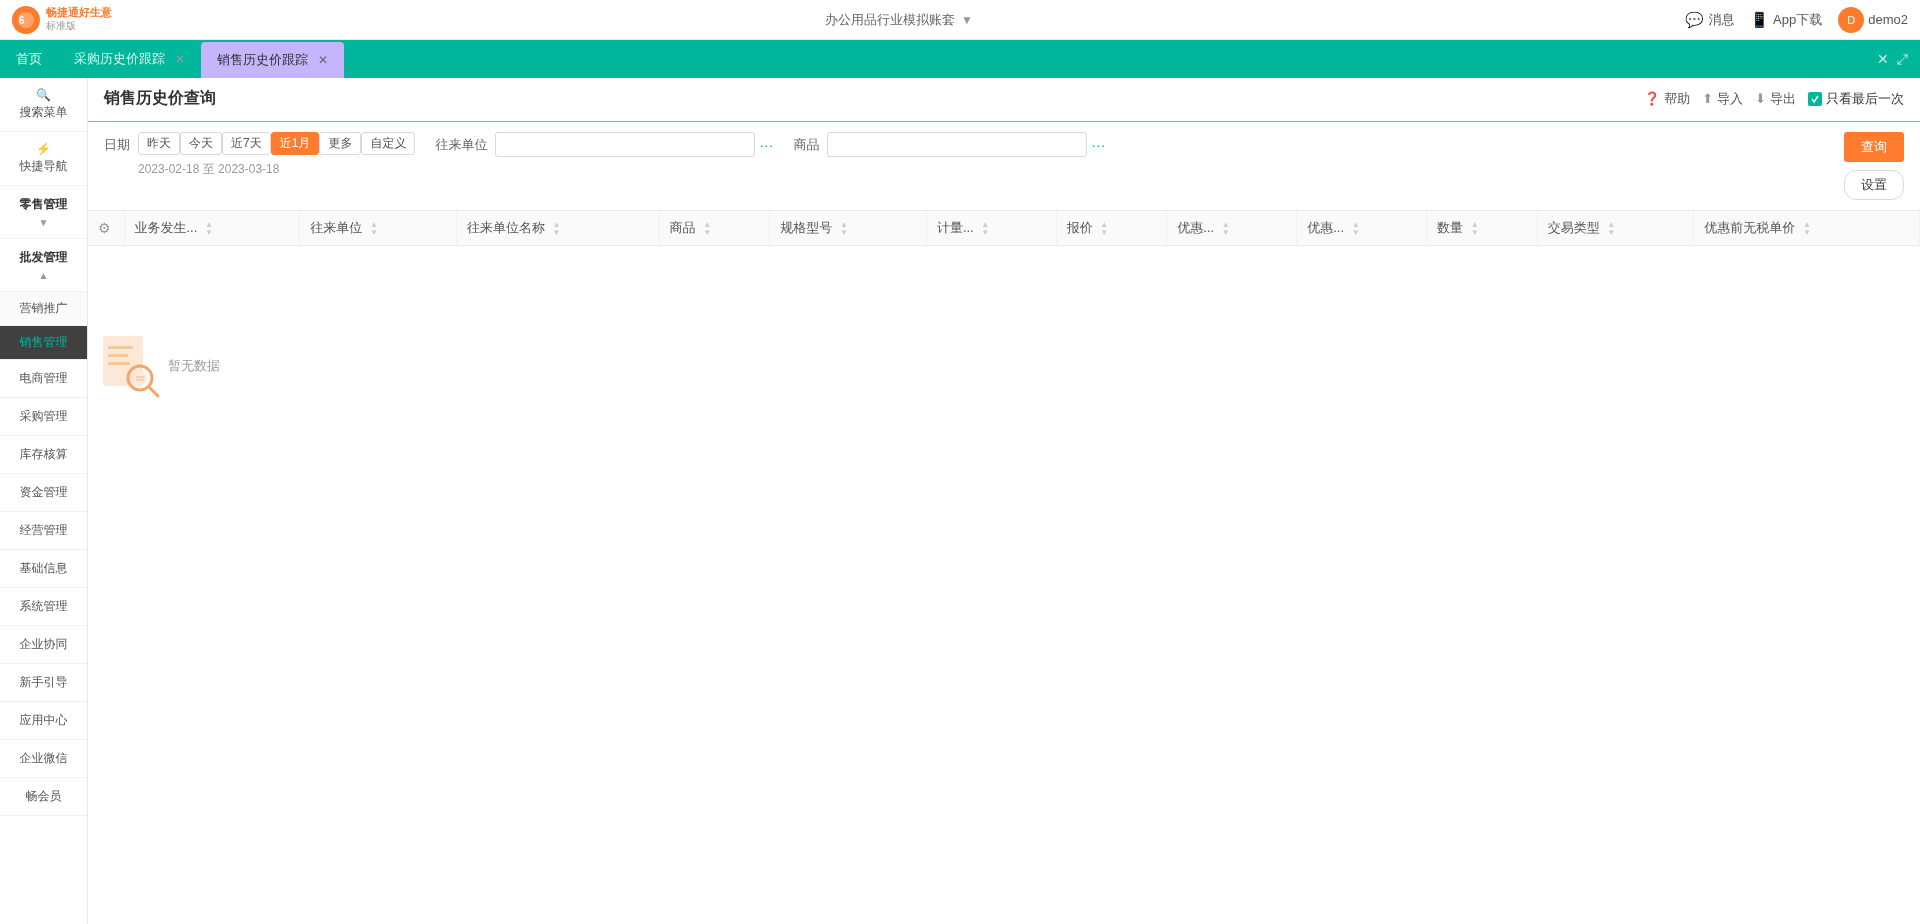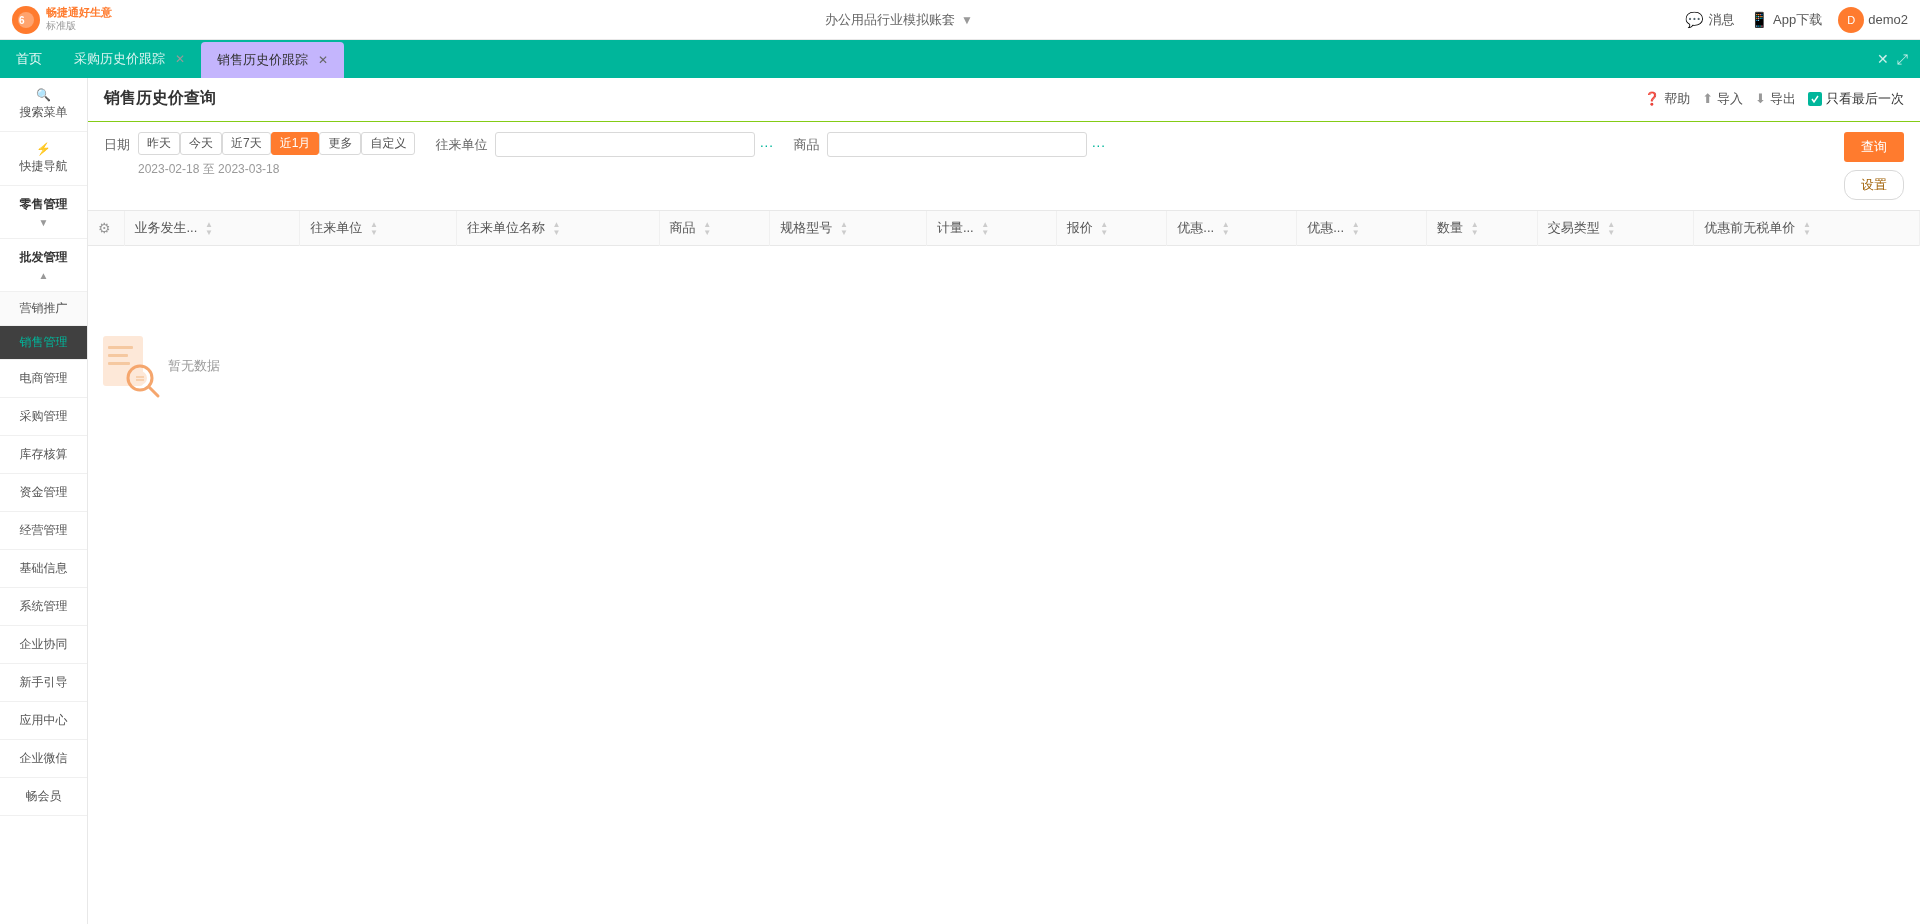--- a/index.html
+++ b/index.html
@@ -56,21 +56,21 @@
     .filter-label { color: #666; font-size: 13px; padding-top: 4px; white-space: nowrap; }
     .filter-date-btns { display: flex; flex-direction: column; gap: 4px; }
     .date-btn-row { display: flex; align-items: center; }
     .date-btn { padding: 2px 8px; border: 1px solid #d9d9d9; border-radius: 3px; background: #fff; cursor: pointer; font-size: 12px; color: #555; }
     .date-btn.active { background: #ff7b2e; color: #fff; border-color: #ff7b2e; }
     .date-range { font-size: 12px; color: #999; margin-top: 2px; }
     .filter-input { display: flex; align-items: center; gap: 4px; }
     .filter-input-field { border: 1px solid #d9d9d9; border-radius: 3px; padding: 4px 8px; font-size: 13px; width: 200px; color: #999; }
     .filter-dots { color: #00b69b; cursor: pointer; font-size: 14px; }
     .query-btn { background: #ff7b2e; color: #fff; border: none; border-radius: 3px; padding: 6px 12px; font-size: 13px; cursor: pointer; }
-    .setting-btn { background: #fff; color: #a16207; border: 1px solid #d9d9d9; border-radius: 12px; padding: 5px 16px; font-size: 13px; cursor: pointer; margin-top: 4px; }
+    .setting-btn { background: #fff; color: #404040; border: 1px solid #d9d9d9; border-radius: 12px; padding: 5px 16px; font-size: 13px; cursor: pointer; margin-top: 4px; }
     .filter-actions { display: flex; flex-direction: column; gap: 4px; margin-left: auto; }
 
     
     .table-area { flex: 1; overflow: auto; background: #fff; margin: 0; }
     .data-table { width: 100%; border-collapse: collapse; font-size: 13px; }
     .data-table thead tr { background: #fafafa; border-bottom: 1px solid #e8e8e8; }
     .data-table th { padding: 8px 10px; text-align: left; color: #555; font-weight: normal; border-right: 1px solid #f0f0f0; white-space: nowrap; position: relative; }
     .data-table th .sort-icon { display: inline-flex; flex-direction: column; margin-left: 4px; vertical-align: middle; }
     .data-table th .sort-icon span { font-size: 8px; line-height: 1; color: #ccc; }
     .data-table td { padding: 8px 10px; border-bottom: 1px solid #f5f5f5; border-right: 1px solid #f5f5f5; }

